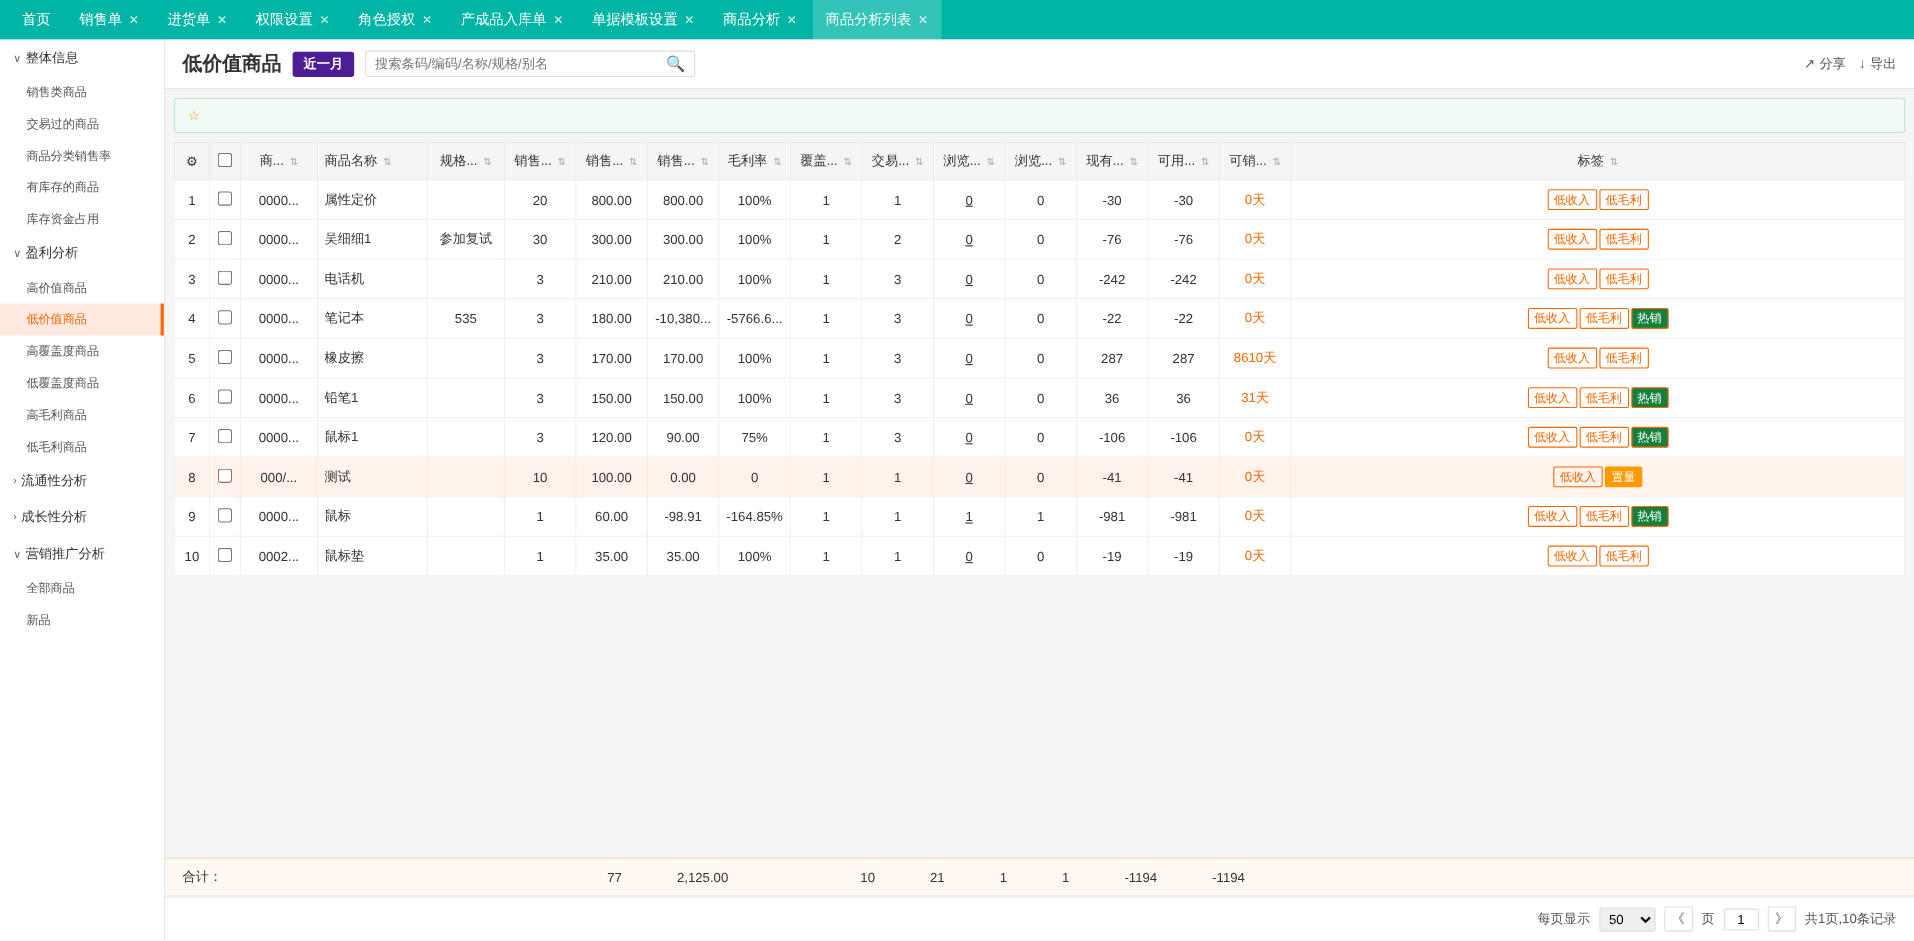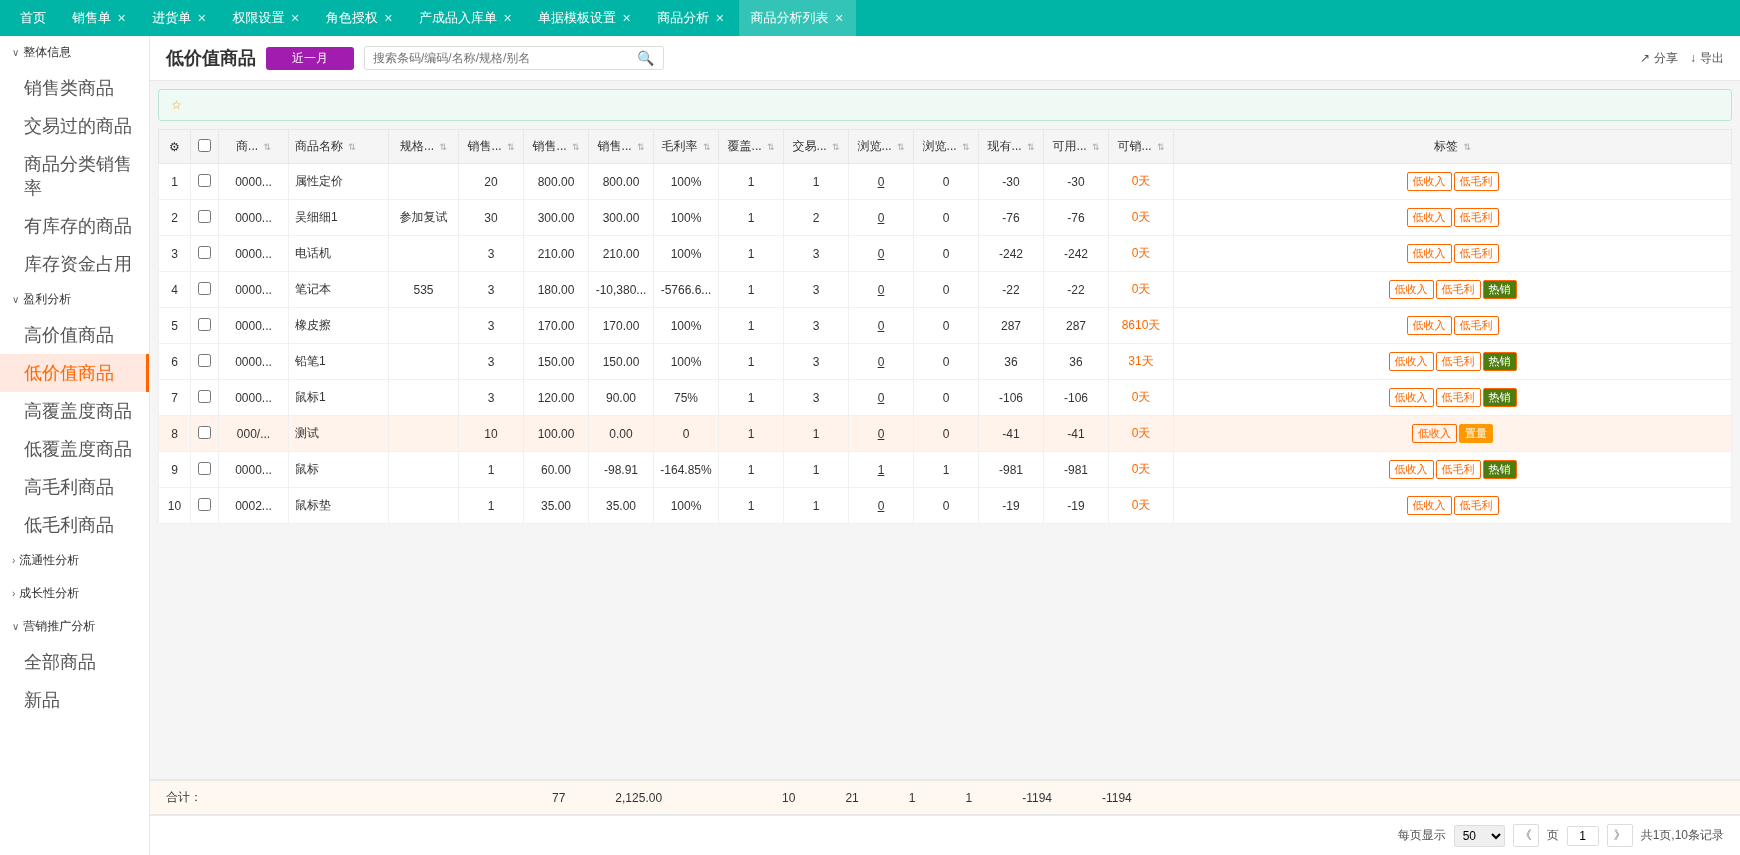--- a/index.html
+++ b/index.html
@@ -52,21 +52,21 @@
     }
     .sidebar-group-title .arrow {
       margin-right: 4px;
       font-size: 10px;
       color: #666;
     }
     .sidebar-item {
       padding: 7px 12px 7px 24px;
       color: #555;
       cursor: pointer;
-      font-size: 18px;
+      font-size: 11px;
     }
     .sidebar-item.active { background: #ffe8e0; color: #ff6600; border-right: 3px solid #ff6600; }
 
     
     .main-content {
       flex: 1;
       display: flex;
       flex-direction: column;
       overflow: hidden;
       background: #f5f5f5;
@@ -80,27 +80,28 @@
       align-items: center;
       gap: 10px;
       border-bottom: 1px solid #e8e8e8;
     }
     .page-title {
       font-size: 18px;
       font-weight: 600;
       color: #333;
     }
     .date-btn {
-      background: #a21caf;
+      background: #4c1d95;
       color: #fff;
       border: none;
-      padding: 3px 26px;
+      padding: 3px 10px;
       border-radius: 3px;
       cursor: pointer;
       font-size: 12px;
+      font-weight: bold;
     }
     .search-box {
       display: flex;
       align-items: center;
       border: 1px solid #ddd;
       border-radius: 3px;
       padding: 3px 8px;
       flex: 1;
       max-width: 300px;
     }
@@ -177,21 +178,21 @@
       white-space: nowrap;
     }
     .col-check { width: 28px; }
     .col-code { width: 70px; }
     .col-name { width: 100px; text-align: left; }
     .col-spec { width: 70px; }
     .col-sales { width: 65px; }
 
     .tag { display: inline-block; padding: 1px 5px; border-radius: 2px; font-size: 11px; margin: 1px; }
     .tag-orange { color: #ff6600; border: 1px solid #ff6600; }
-    .tag-hot { color: #fff; background: #4d7c0f; border: 1px solid #ff6600; }
+    .tag-hot { color: #fff; background: #15803d; border: 1px solid #ff6600; }
     .tag-rec { color: #fff; background: #ff9900; border: 1px solid #ff9900; }
     .day-orange { color: #ff6600; }
 
     .underlined { text-decoration: underline; cursor: pointer; color: #333; }
 
     
     .footer-total {
       background: #fff8f0;
       border-top: 2px solid #e8e8e8;
       padding: 8px 16px;

